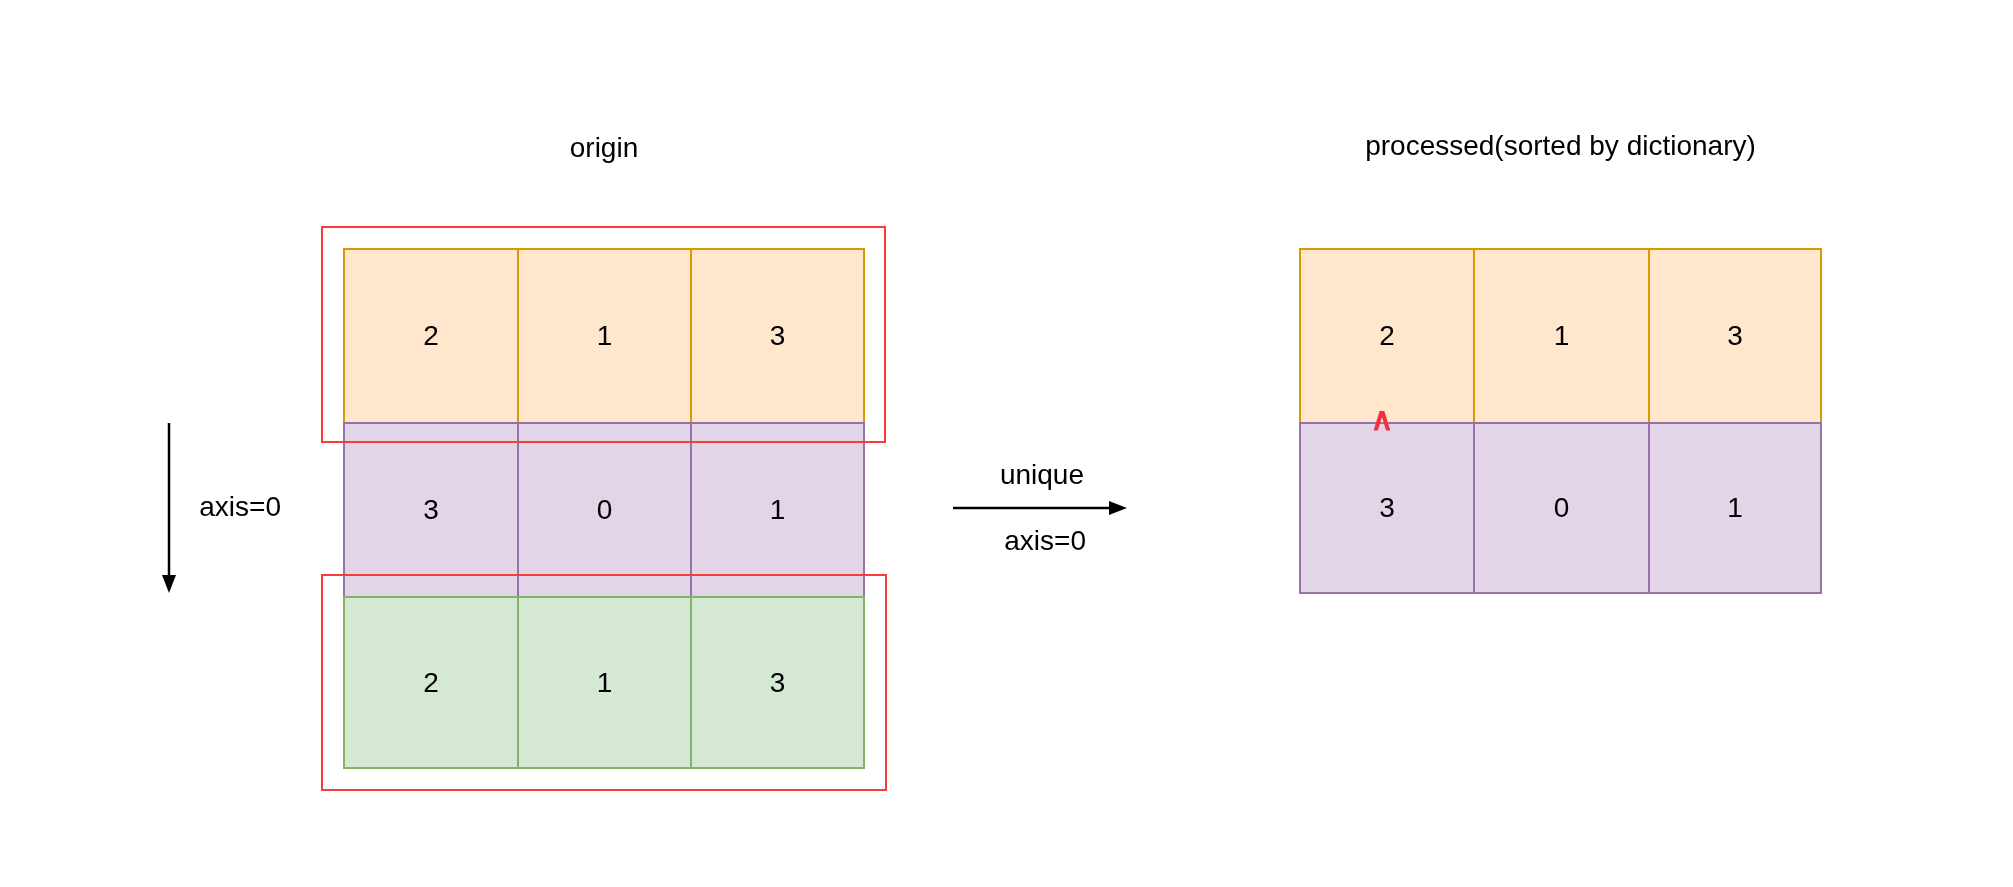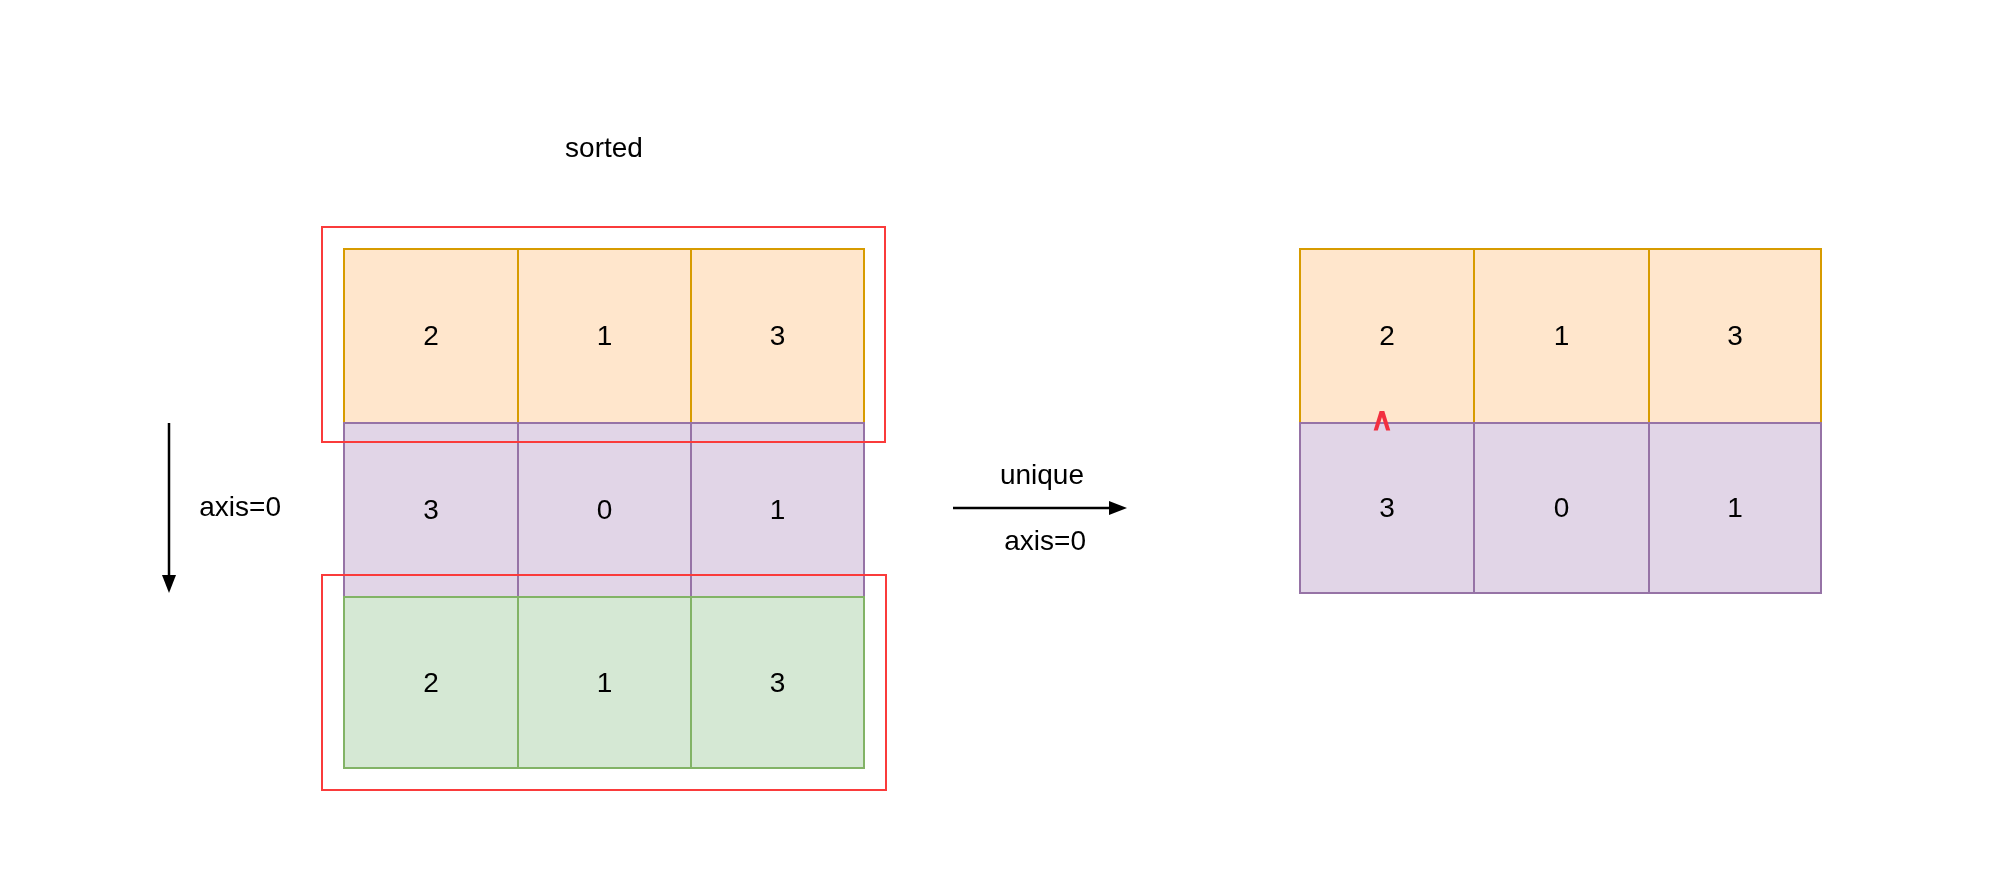--- a/index.html
+++ b/index.html
@@ -82,22 +82,23 @@
     font-size: 32px;
     font-weight: bold;
     line-height: 1;
   }
 </style>
 </head>
 <body>
 
 <div class="canvas">
 
-  <div class="diagram-title" id="title-origin">sorted</div>
+  <div class="diagram-title" id="title-origin">origin</div>
 
+  <div class="diagram-title" id="title-processed">processed(sorted by dictionary)</div>
 
   <div class="matrix" id="matrix-origin">
     <div class="cell row-orange">2</div>
     <div class="cell row-orange">1</div>
     <div class="cell row-orange last-col">3</div>
 
     <div class="cell row-purple">3</div>
     <div class="cell row-purple">0</div>
     <div class="cell row-purple last-col">1</div>
 

